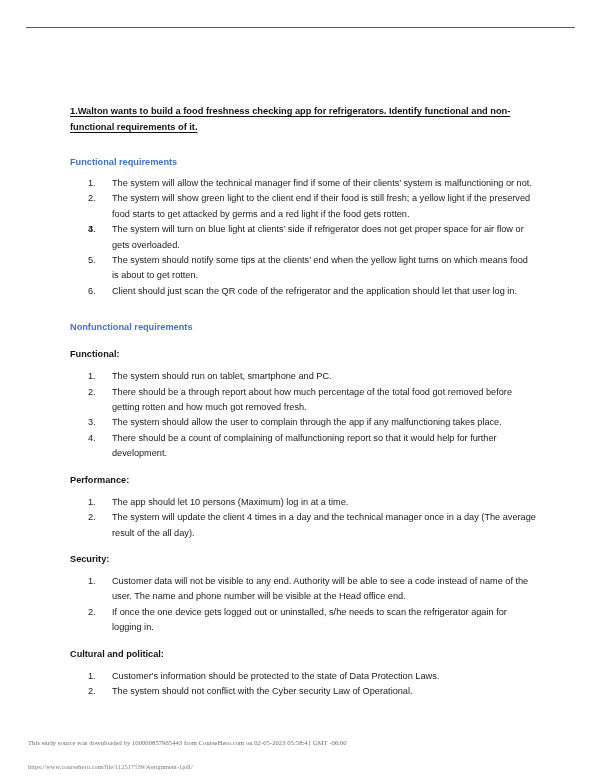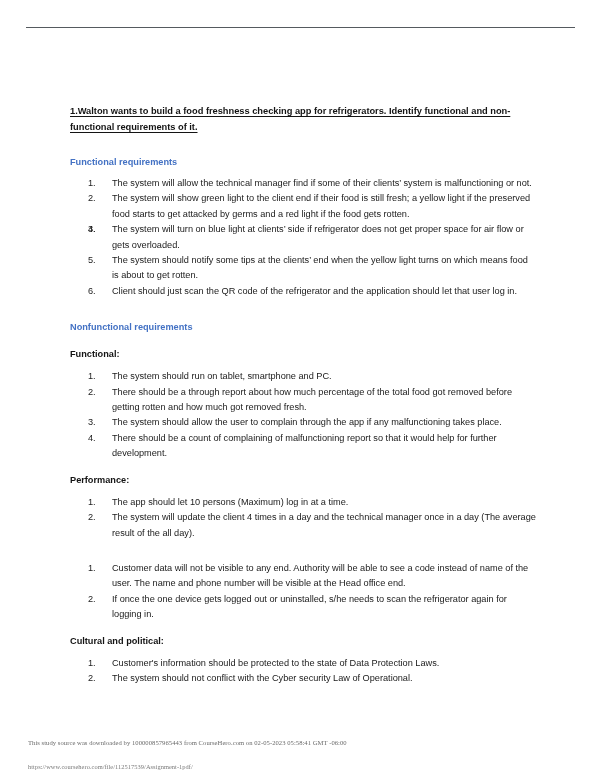--- a/index.html
+++ b/index.html
@@ -150,20 +150,21 @@
           <li><span class="num">4.</span><span>There should be a count of complaining of malfunctioning report so that it would help for further development.</span></li>
         </ol>
         <div class="gap-list-to-sub"></div>
         <p class="sub-heading">Performance:</p>
         <div class="gap-sub-to-list"></div>
         <ol class="req-list">
           <li><span class="num">1.</span><span> The app should let 10 persons (Maximum) log in at a time.</span></li>
           <li><span class="num">2.</span><span>The system will update the client 4 times in a day and the technical manager once in a day (The average result of the all day).</span></li>
         </ol>
         <div class="gap-list-to-sub"></div>
+        <p class="sub-heading">Security:</p>
         <div class="gap-sub-to-list"></div>
         <ol class="req-list">
           <li><span class="num">1.</span><span> Customer data will not be visible to any end. Authority will be able to see a code instead of name of the user. The name and phone number will be visible at the Head office end.</span></li>
           <li><span class="num">2.</span><span>If once the one device gets logged out or uninstalled, s/he needs to scan the refrigerator again for logging in.</span></li>
         </ol>
         <div class="gap-list-to-sub"></div>
         <p class="sub-heading">Cultural and political:</p>
         <div class="gap-sub-to-list"></div>
         <ol class="req-list">
           <li><span class="num">1.</span><span> Customer's information should be protected to the state of Data Protection Laws.</span></li>

